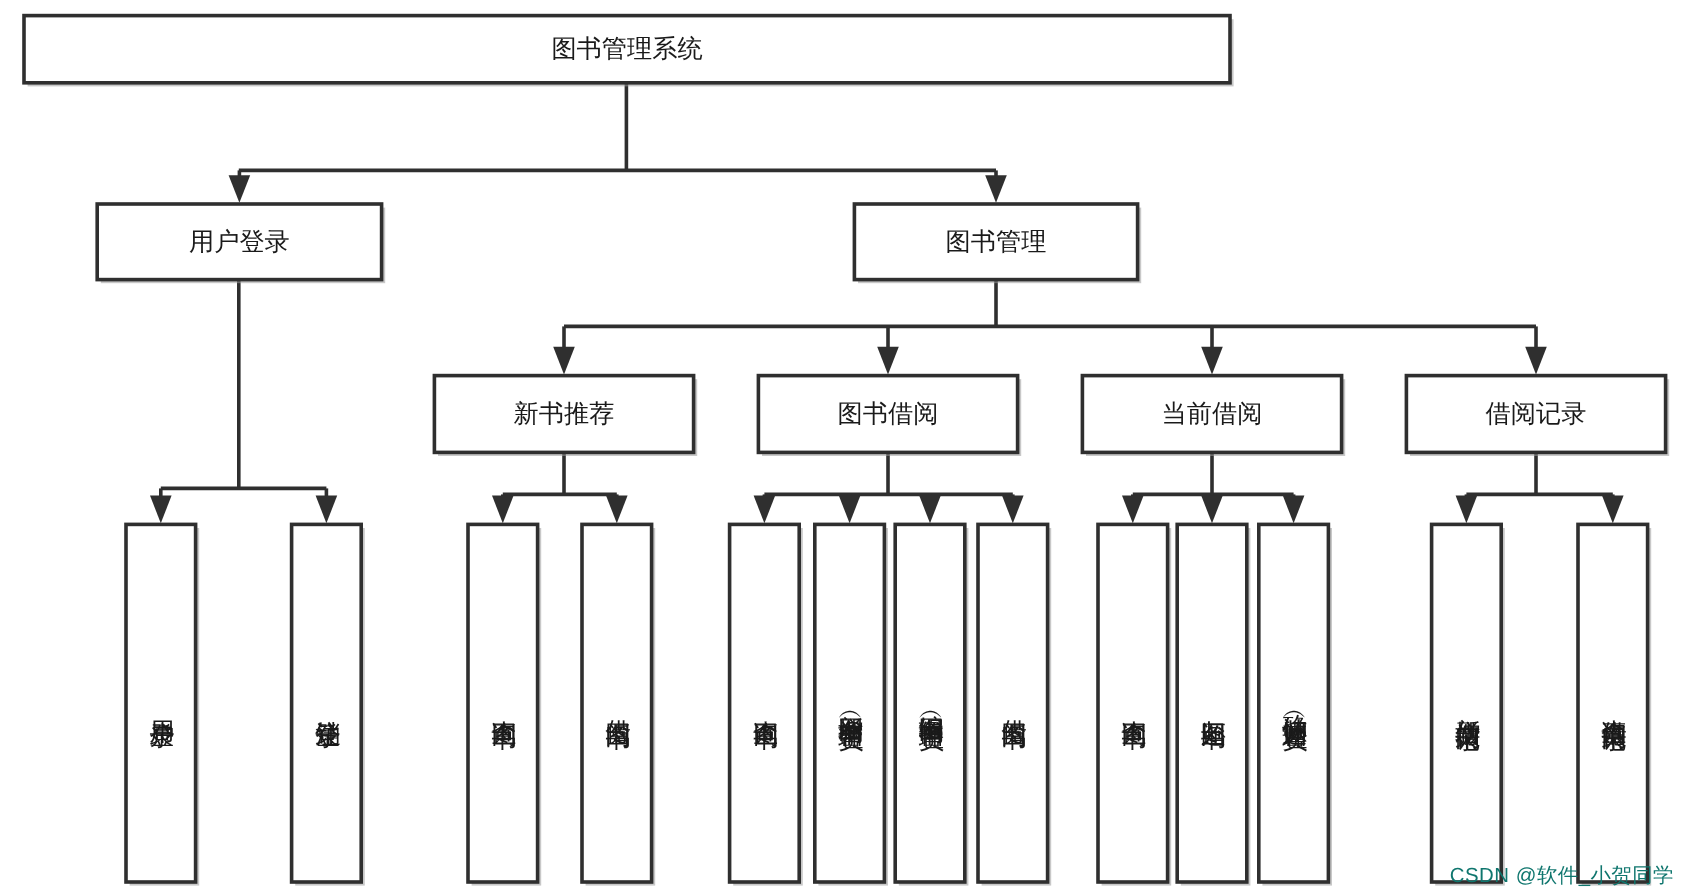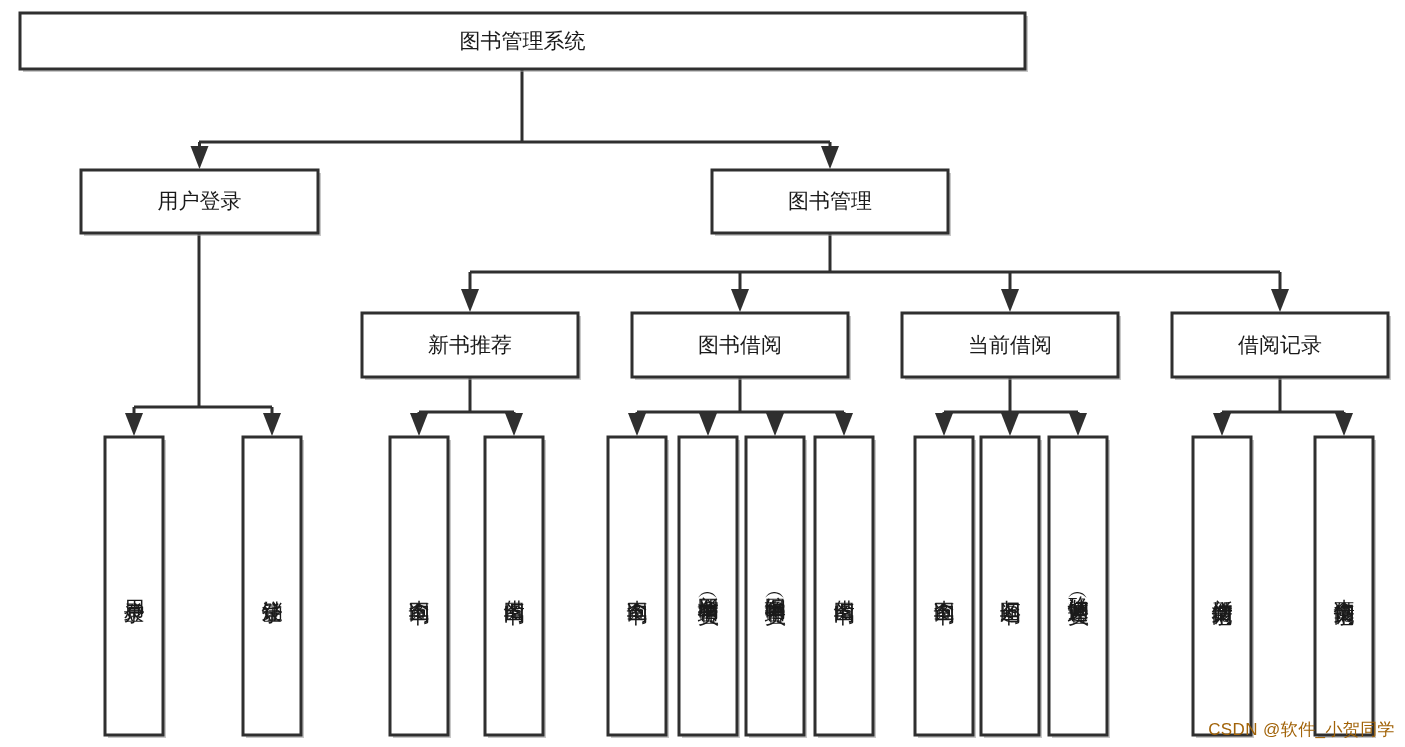--- a/index.html
+++ b/index.html
@@ -66,21 +66,21 @@
     white-space: nowrap;
     box-sizing: border-box;
     pointer-events: none;
   }
   .watermark {
     position: absolute;
     right: 10px;
     bottom: 6px;
     font-family: "Liberation Sans", "DejaVu Sans", sans-serif;
     font-size: 17px;
-    color: #a16207;
+    color: #0f766e;
     white-space: nowrap;
     letter-spacing: 0.4px;
   }
 </style>
 </head>
 <body>
 
 <div id="diagram-root">
 
   <svg class="diagram-canvas" viewBox="0 0 1405 747">

